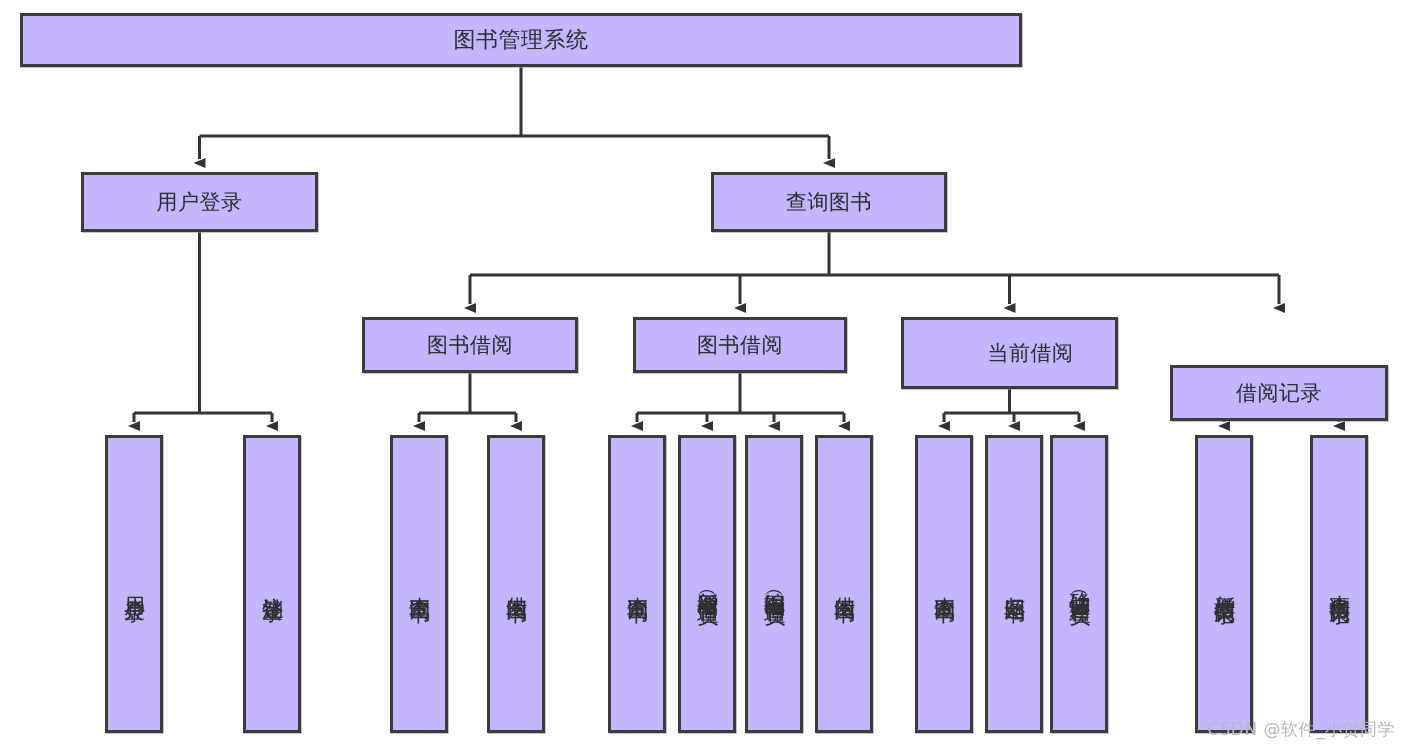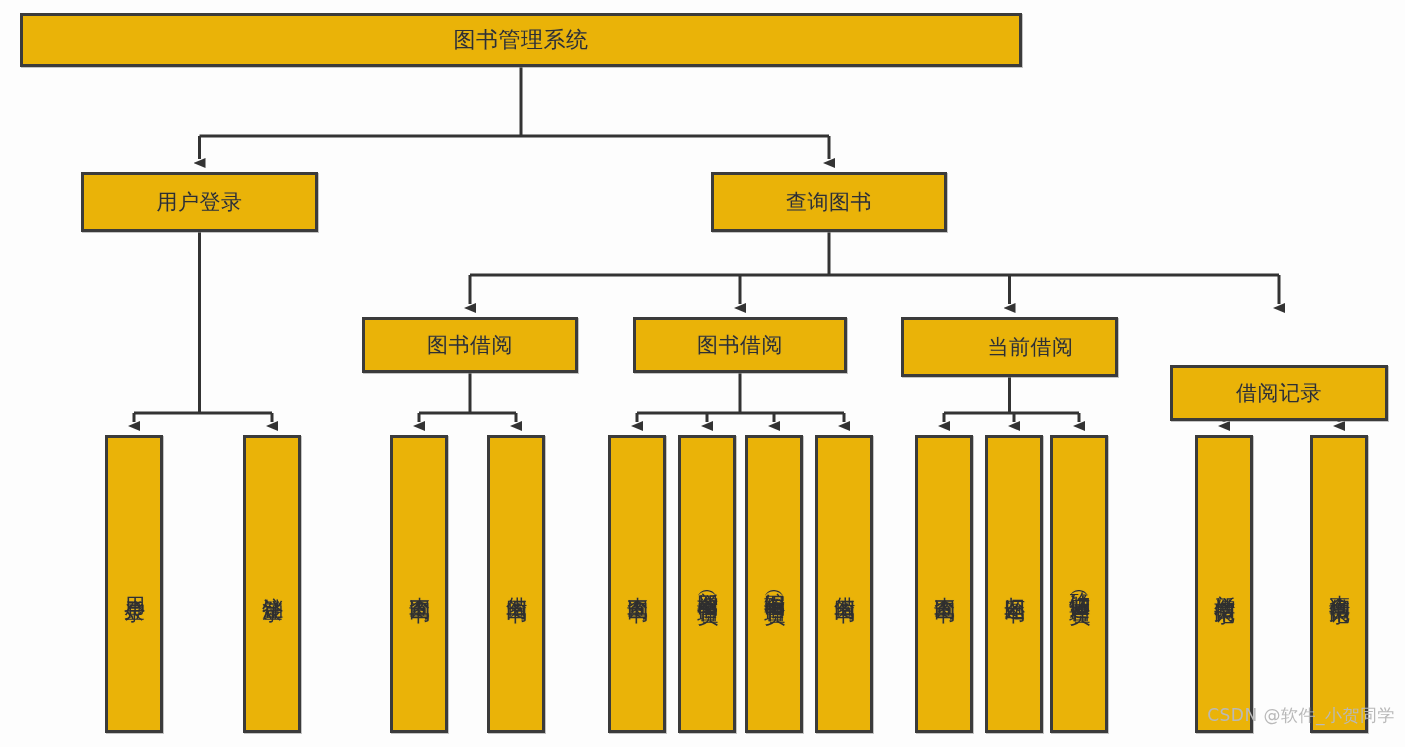--- a/index.html
+++ b/index.html
@@ -17,21 +17,21 @@
   }
   svg.edges{
     position:absolute;
     left:0; top:0;
     width:1405px; height:747px;
     pointer-events:none;
   }
   .node{
     position:absolute;
     box-sizing:border-box;
-    background:#eab308;
+    background:#c4b5fd;
     border:3px solid #3b3b3b;
     display:flex;
     align-items:center;
     justify-content:center;
     box-shadow:1px 1px 0 rgba(150,150,150,.55);
   }
   .node .label{
     color:#2f2f2f;
     font-size:21px;
     line-height:1.05;
@@ -43,21 +43,21 @@
     writing-mode:vertical-rl;
     text-orientation:upright;
     font-size:21px;
     line-height:1.22;
     letter-spacing:2px;
   }
   .node.root .label{ font-size:22px; }
   .watermark{
     position:absolute;
     right:10px;
-    bottom:20px;
+    bottom:6px;
     color:#b9b9b9;
     font-size:17px;
     letter-spacing:.5px;
     white-space:nowrap;
     user-select:none;
   }
 </style>
 </head>
 <body>
 
@@ -115,21 +115,21 @@
       </div>
       <div class="node level2" style="left: 711px; top: 172px; width: 236px; height: 60px;">
         <span class="label">查询图书</span>
       </div>
       <div class="node level3" style="left: 362px; top: 317px; width: 216px; height: 56px;">
         <span class="label">图书借阅</span>
       </div>
       <div class="node level3" style="left: 633px; top: 317px; width: 214px; height: 56px; align-items: center;">
         <span class="label">图书借阅</span>
       </div>
-      <div class="node level3" style="left: 901px; top: 317px; width: 217px; height: 60px; padding-left: 42px;">
+      <div class="node level3" style="left: 901px; top: 317px; width: 217px; height: 72px; padding-left: 42px;">
         <span class="label">当前借阅</span>
       </div>
       <div class="node level3" style="left: 1170px; top: 317px; width: 218px; height: 56px; margin-top: 48px;">
         <span class="label">借阅记录</span>
       </div>
       <div class="node vertical leaf" style="left: 105px; top: 435px; width: 58px; height: 298px;">
         <span class="label">用户登录</span>
       </div>
       <div class="node vertical leaf" style="left: 243px; top: 435px; width: 58px; height: 298px;">
         <span class="label">注销登录</span>

